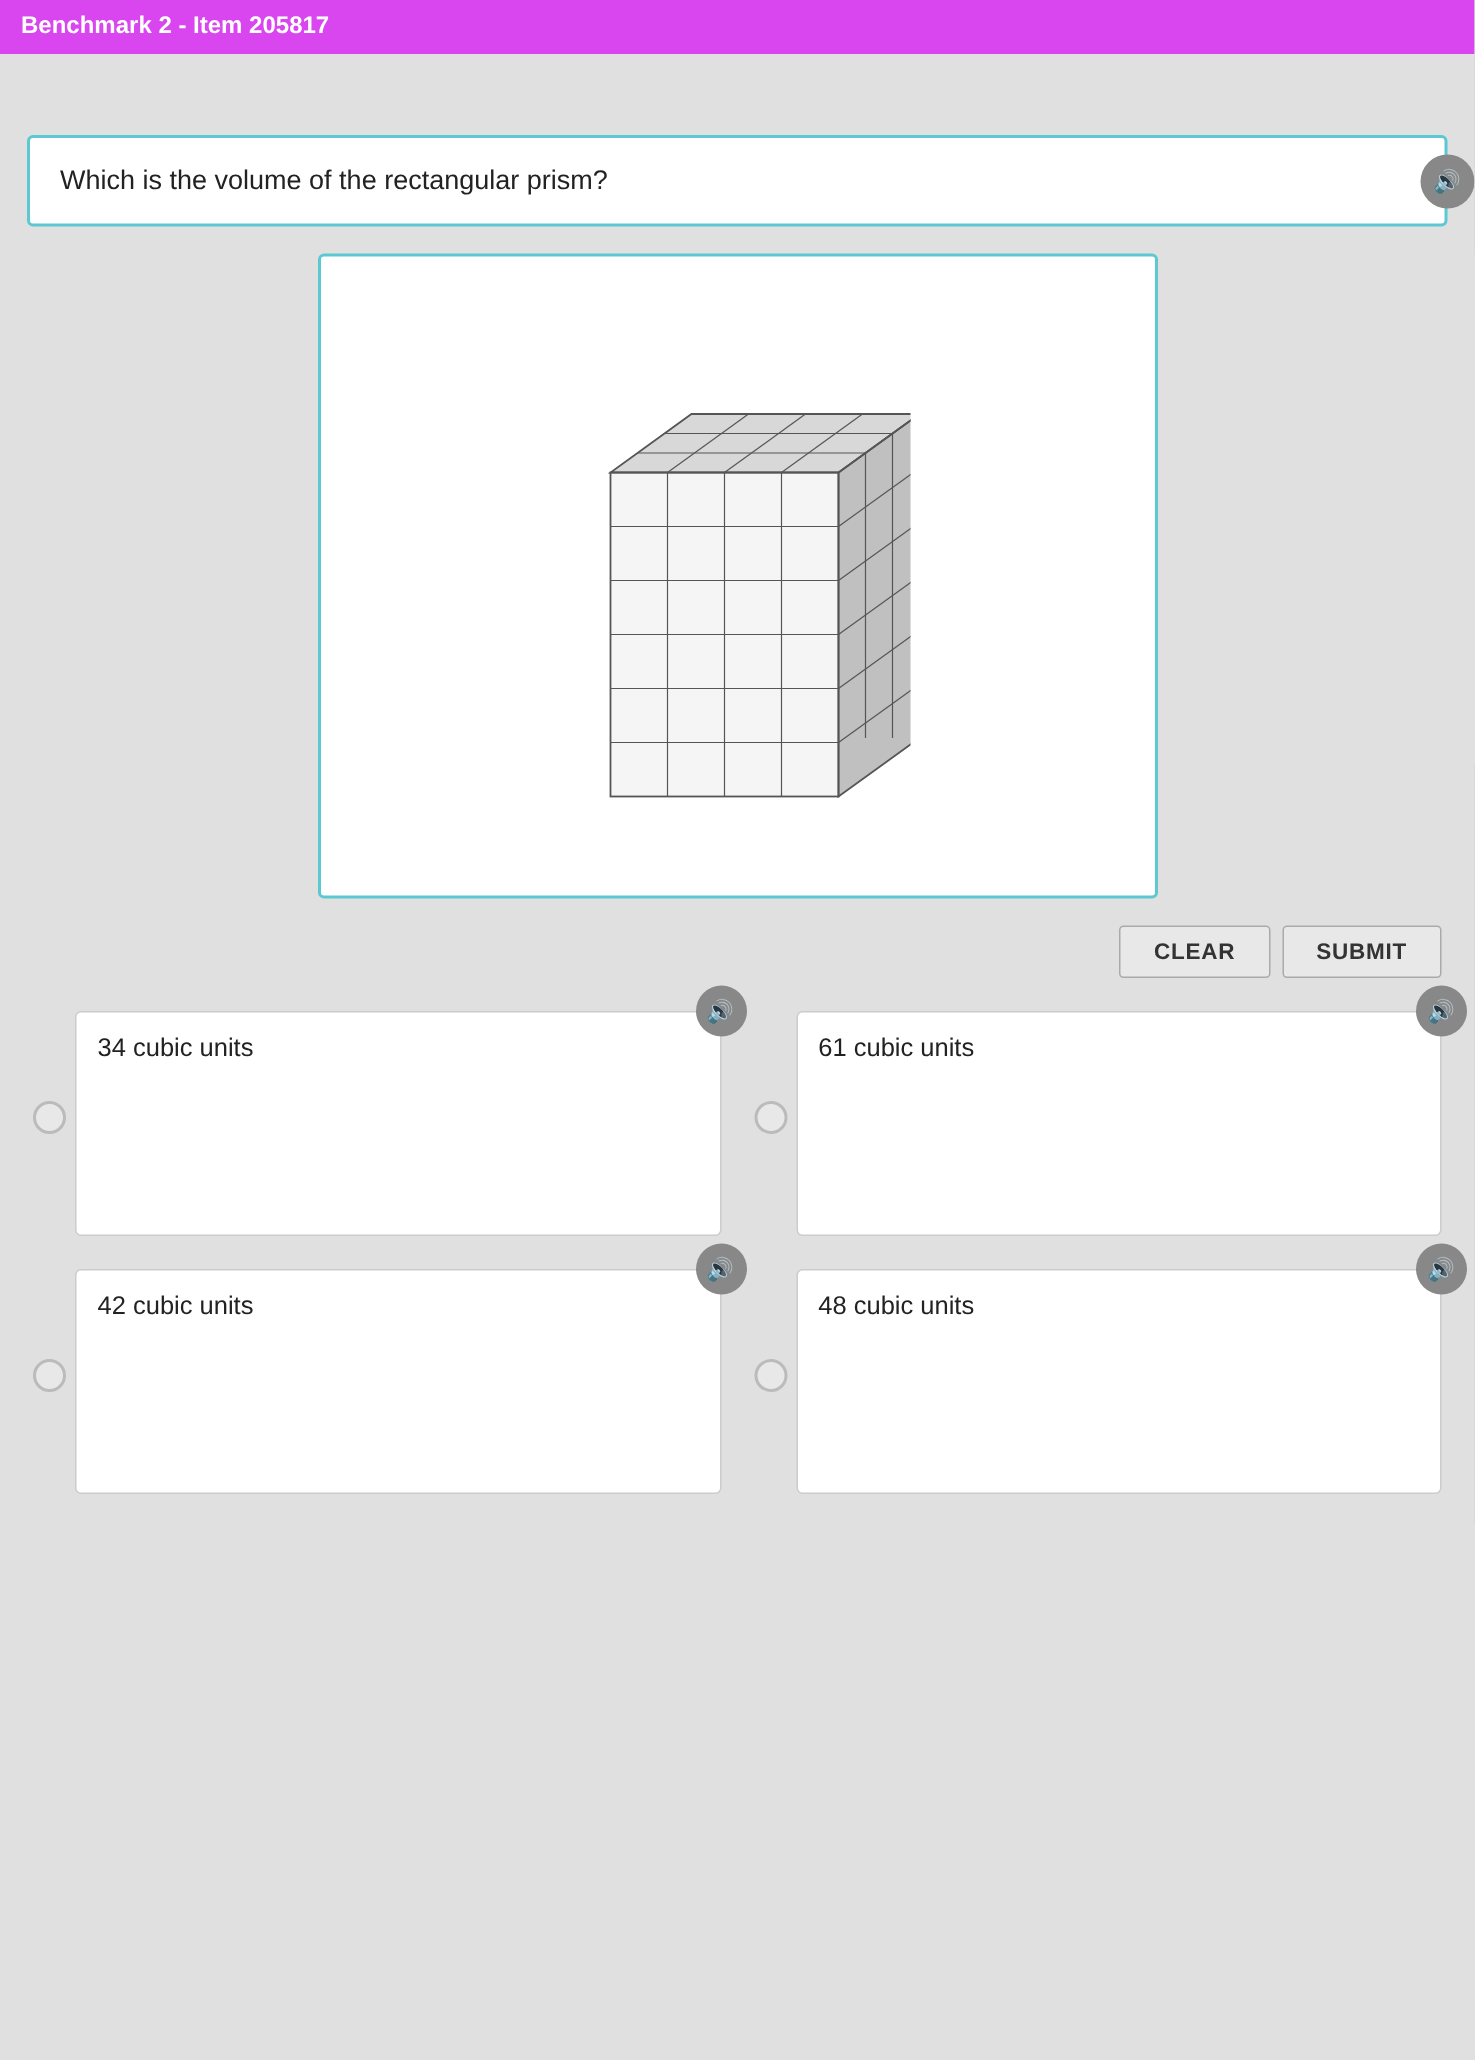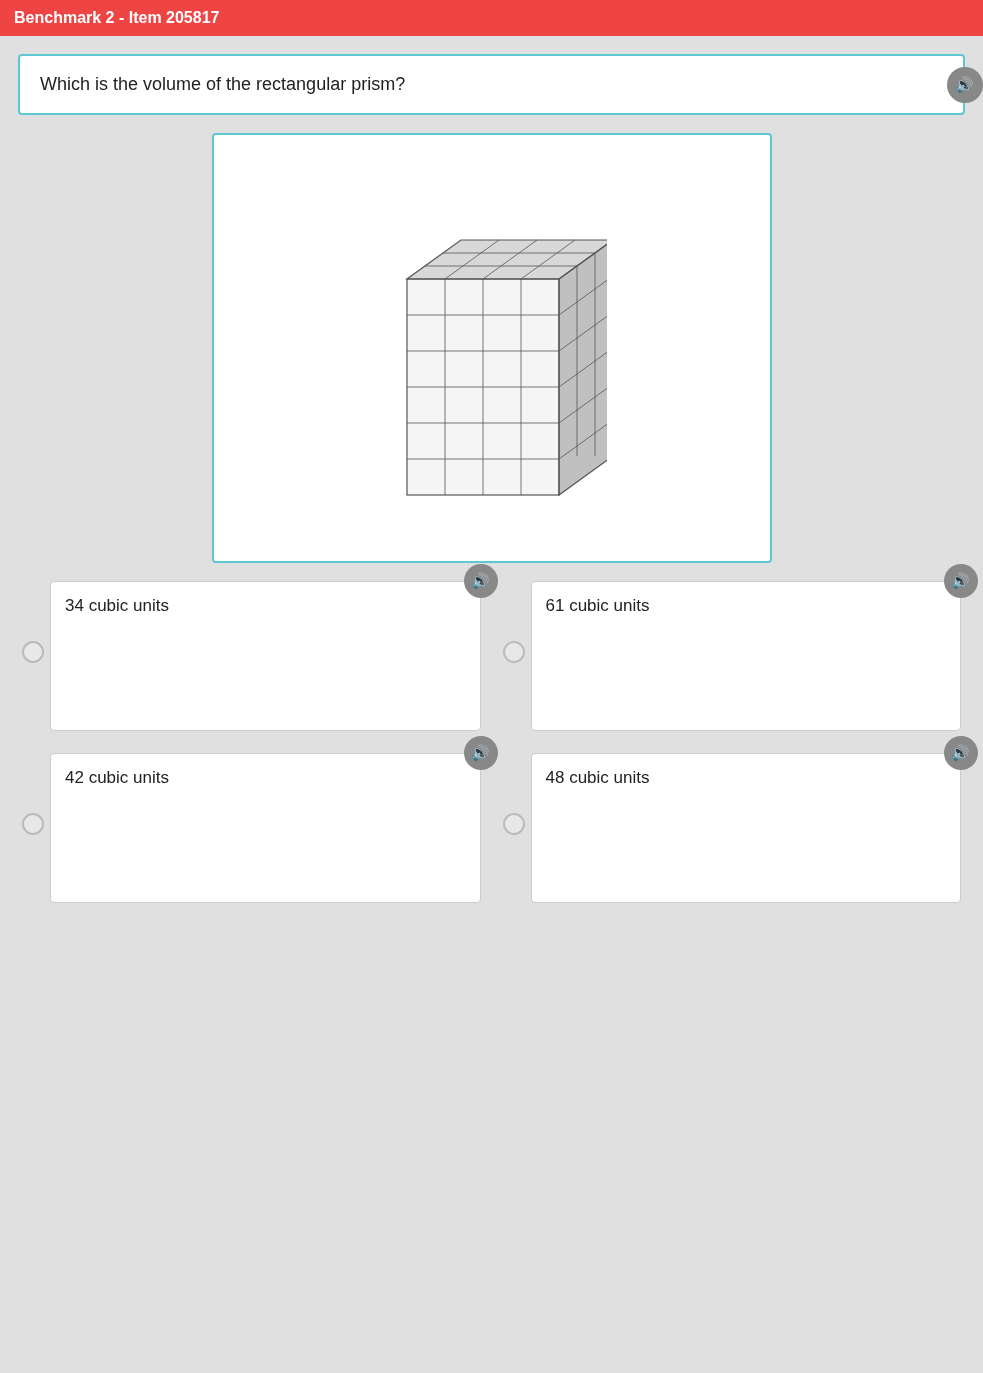--- a/index.html
+++ b/index.html
@@ -6,21 +6,21 @@
     body {
       width: 983px;
       min-height: 1373px;
       background: #d0d0d0;
       font-family: Arial, sans-serif;
       overflow-x: hidden;
     }
 
     
     .title-bar {
-      background: #ef4444;
+      background: #d946ef;
       color: #fff;
       font-weight: bold;
       font-size: 16px;
       padding: 8px 14px;
       display: flex;
       align-items: center;
       height: 36px;
     }
 
     
@@ -159,21 +159,21 @@
   </style>
 </head>
 <body>
 
 <div class="title-bar">
   <span>Benchmark 2 - Item 205817</span>
 </div>
 
 <div class="main-content">
 
-  <div style="position:relative; margin-bottom:18px;">
+  <div style="position:relative; margin-bottom:18px;margin-top:36px;">
     <div class="question-box">
       <span>Which is the volume of the rectangular prism?</span>
     </div>
     <div class="sound-btn-top">
       <span class="speaker-icon">🔊</span>
     </div>
   </div>
 
   <div class="image-container">
 
@@ -225,20 +225,24 @@
         <line x1="200" y1="103" x2="200" y2="293" class="cube-line"></line>
 
         <line x1="218" y1="90" x2="218" y2="293" class="cube-line"></line>
 
         <polygon points="182,116 236,77 236,293 182,332" fill="none" stroke="#555" stroke-width="1.2"></polygon>
 
       </g>
     </svg>
   </div>
 
+  <div class="buttons-row">
+    <button class="btn-clear">CLEAR</button>
+    <button class="btn-submit">SUBMIT</button>
+  </div>
 
   <div class="answers-grid">
 
     <div class="answer-cell">
       <div class="answer-radio"></div>
       <div class="answer-box">
         <div class="answer-sound-btn">
           <span class="speaker-icon">🔊</span>
         </div>
         <span>34 cubic units</span>

